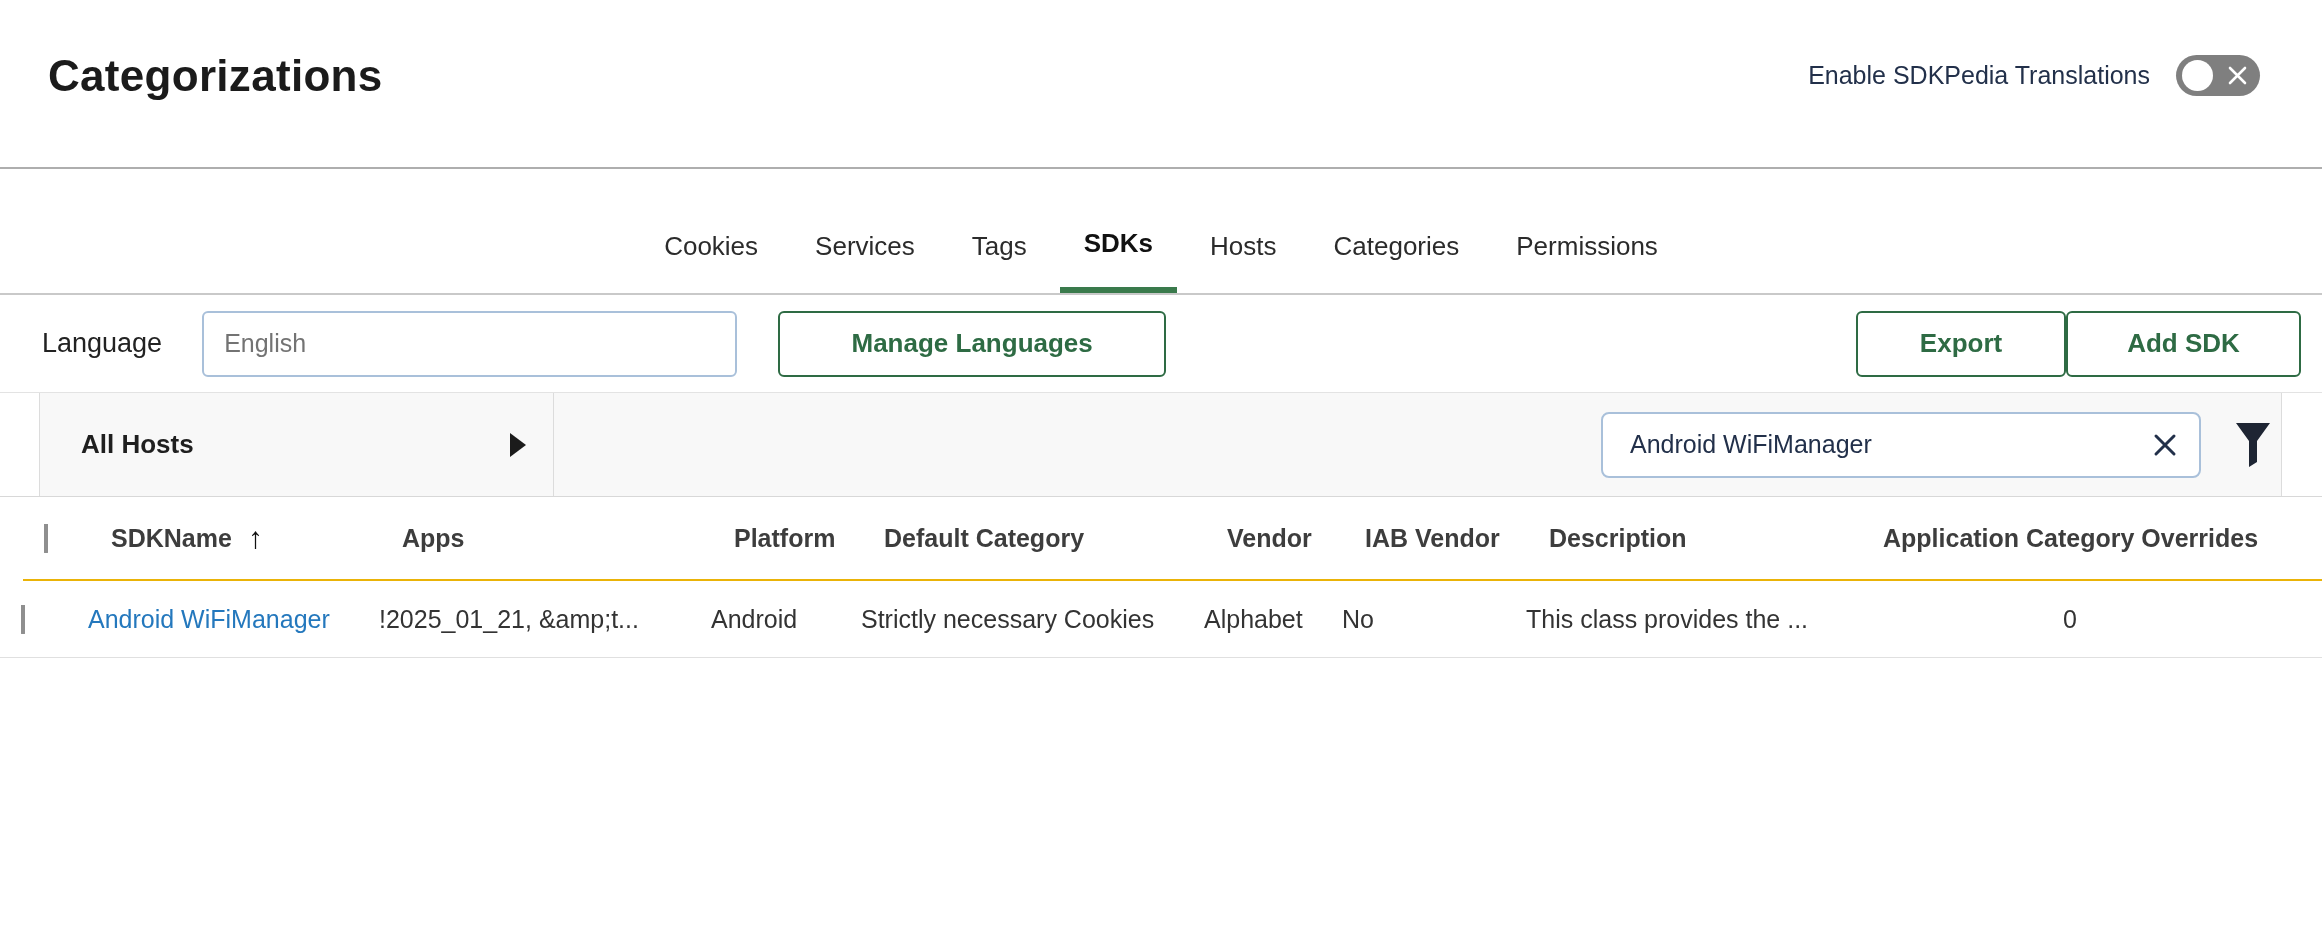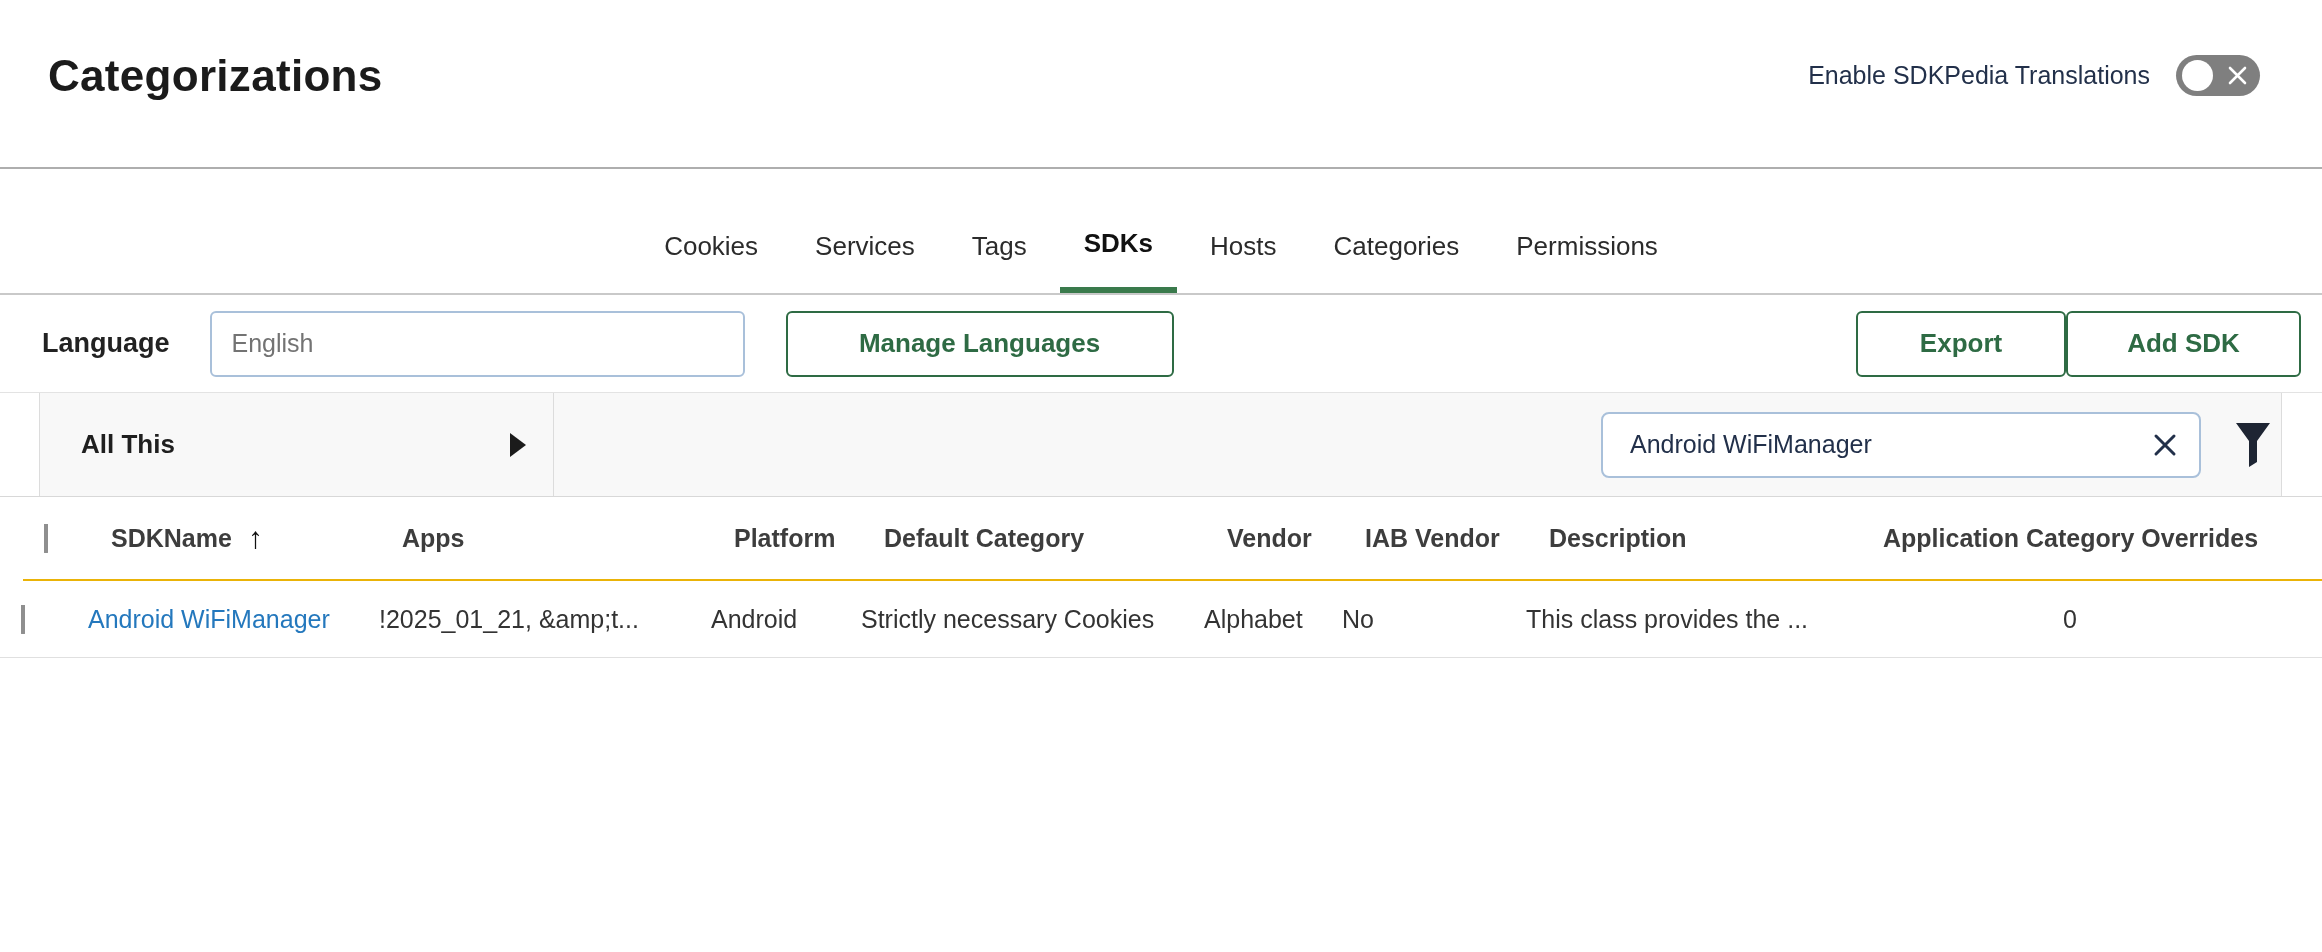--- a/index.html
+++ b/index.html
@@ -36,21 +36,21 @@
   .tab{
     padding:30px 24px 0 24px; display:flex; align-items:center;
     font-size:26px; color:#2b2b2b; white-space:nowrap; cursor:pointer;
   }
   .tab.active{ font-weight:700; color:#111; border-bottom:6px solid #3a7a4c; }
 
   
   .toolbar{
     height:97px; display:flex; align-items:center; padding:0 21px 0 42px;
   }
-  .lang-label{ font-size:27px; font-weight:700; color:#222; }
+  .lang-label{ font-size:27px; font-weight:400; color:#222; }
   .lang-input-wrap{
     margin-left:40px; width:535px; height:66px;
     border:2px solid #a9c0da; border-radius:6px; background:#fff;
     display:flex; align-items:center;
   }
   .lang-input-wrap input{
     width:100%; border:none; outline:none; background:transparent;
     font-family:inherit; font-size:25px; color:#737373; padding:0 20px;
   }
   .btn{
@@ -143,21 +143,21 @@
     </div>
     <button class="btn btn-manage">Manage Languages</button>
     <div class="toolbar-spacer"></div>
     <button class="btn btn-export">Export</button>
     <button class="btn btn-add">Add SDK</button>
   </div>
 
   <div class="filter-row">
     <div class="edge-left"></div>
     <div class="apps-cell">
-      <span class="apps-label">All This</span>
+      <span class="apps-label">All Hosts</span>
       <svg class="apps-caret" width="18" height="26" viewBox="0 0 18 26">
         <polygon points="1,1 17,13 1,25" fill="#1b1b1b"></polygon>
       </svg>
     </div>
     <div class="search-box">
       <input type="text" value="Android WiFiManager" style="">
       <span class="clear-btn">
         <svg width="24" height="24" viewBox="0 0 24 24">
           <path d="M3 3 L21 21 M21 3 L3 21" stroke="#22304a" stroke-width="3" stroke-linecap="round" fill="none"></path>
         </svg>

